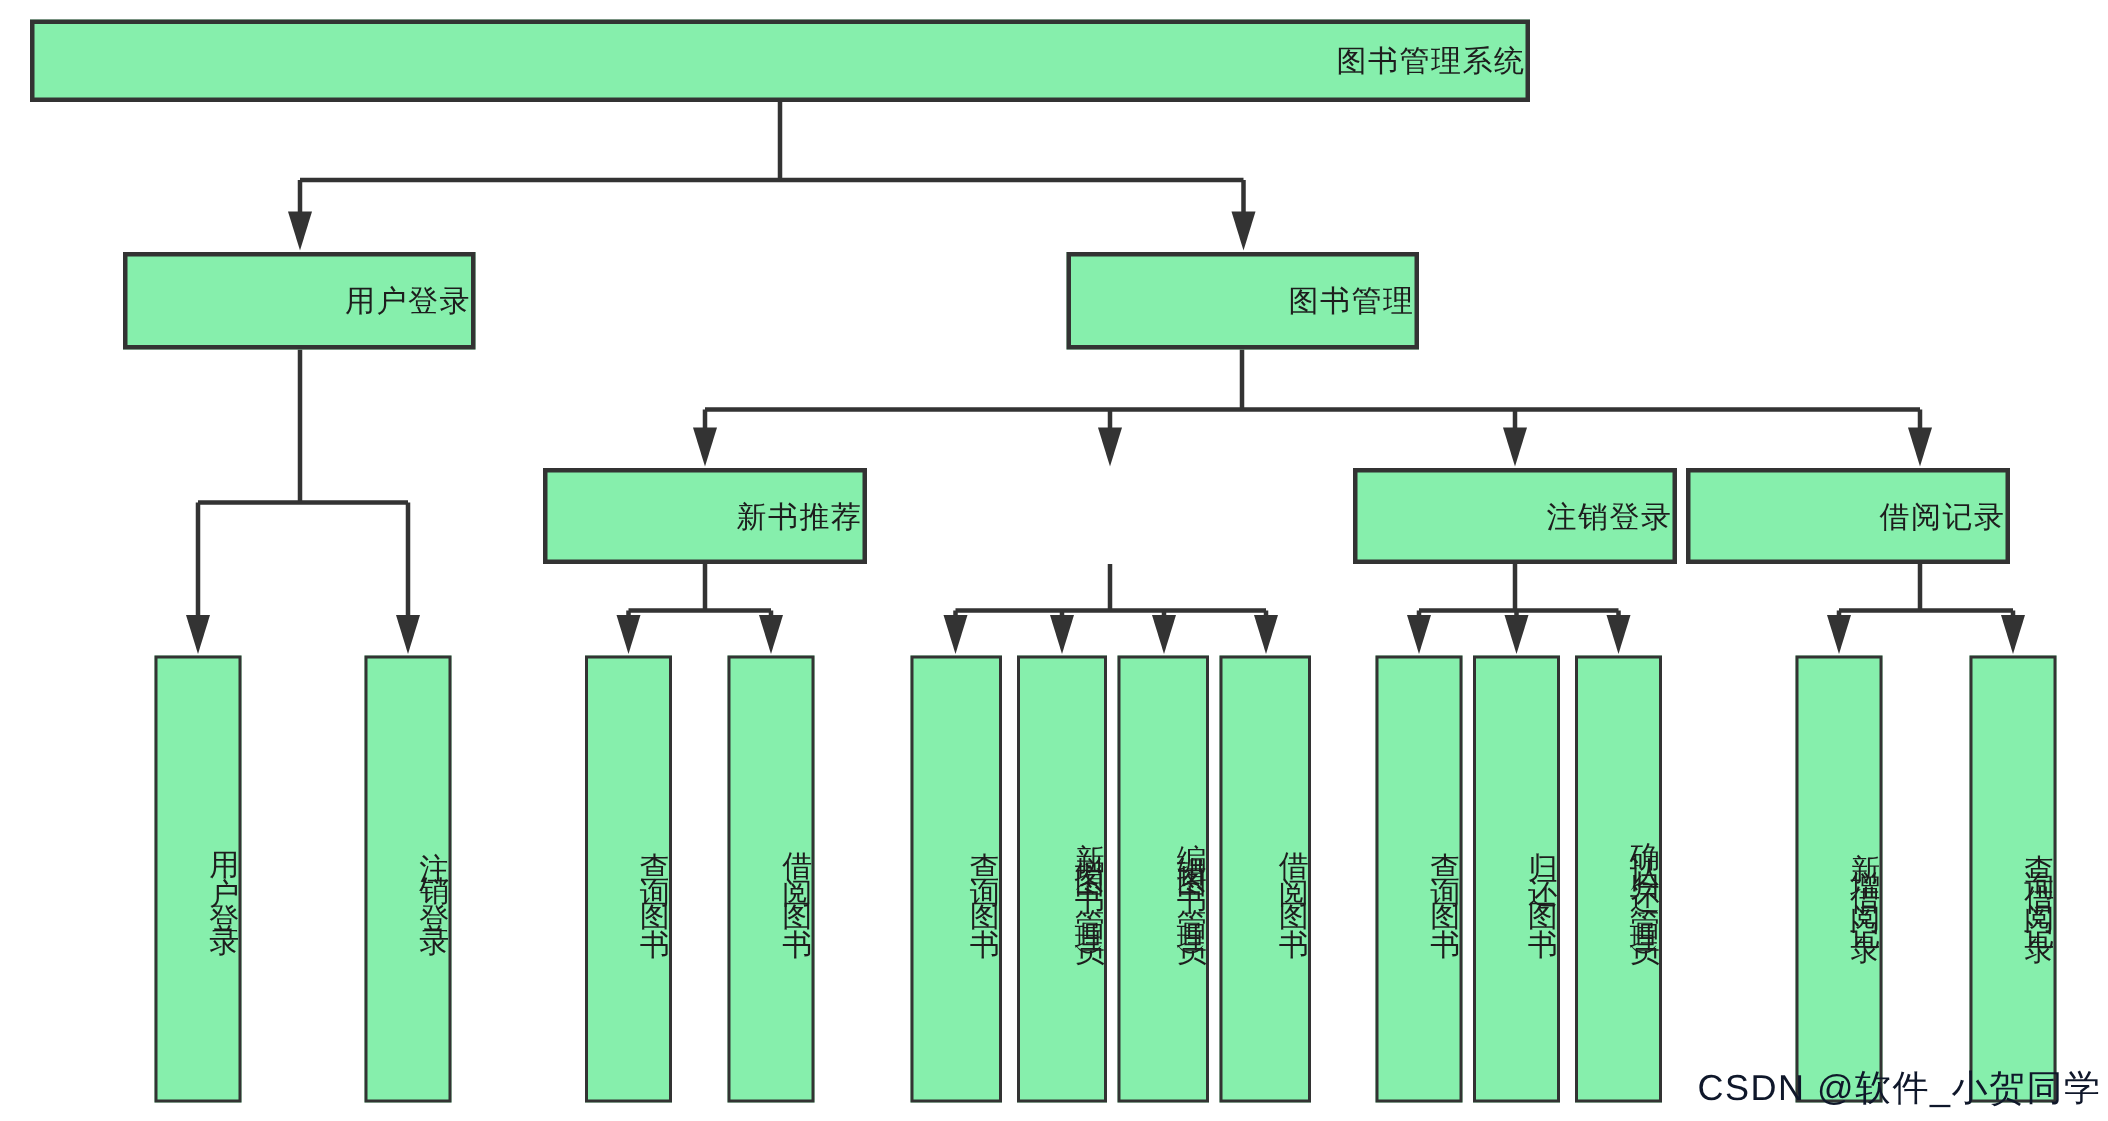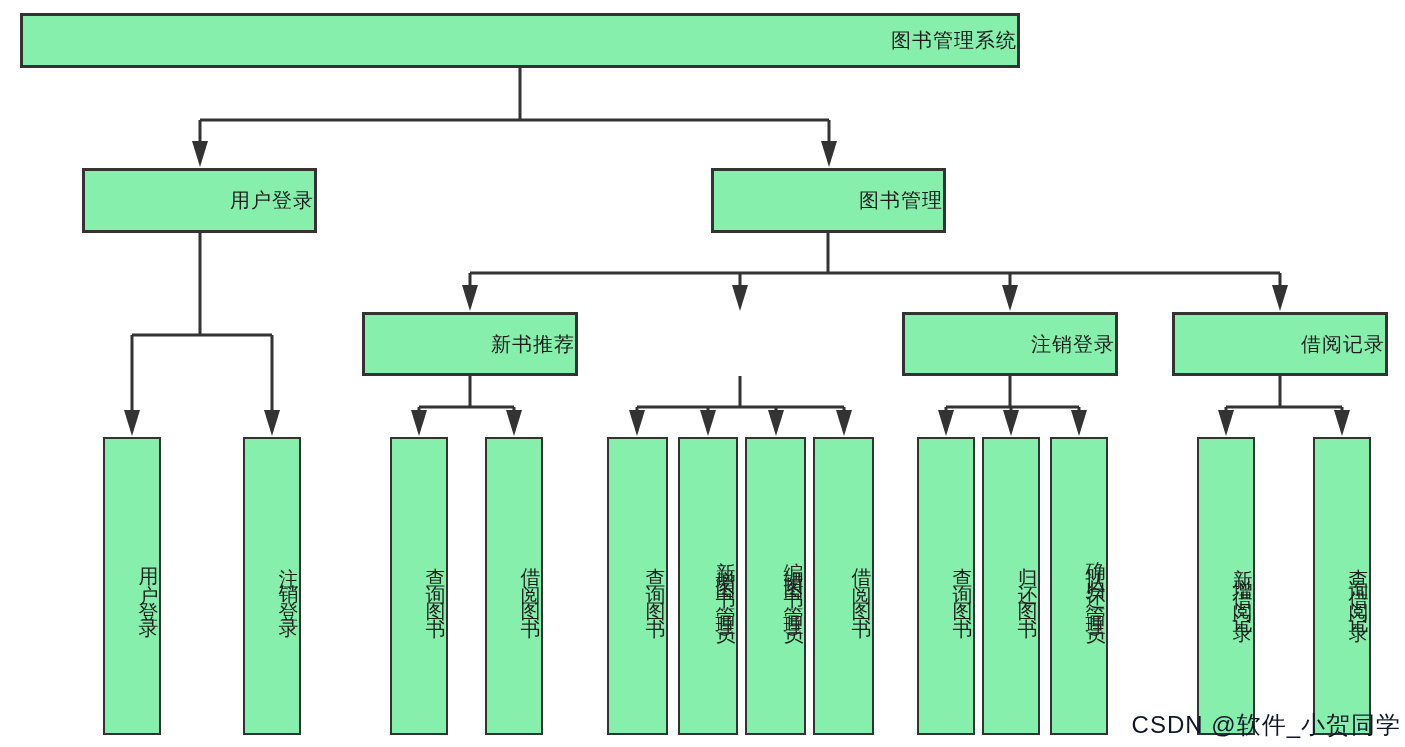--- a/index.html
+++ b/index.html
@@ -17,21 +17,21 @@
     font-size:20px;letter-spacing:1px;color:#1d1d1d;text-align:center;
   }
   .root{left:20px;top:13px;width:1000px;height:55px;}
   .lvl2{top:168px;height:65px;width:235px;}
   .n-user{left:82px;}
   .n-mgmt{left:711px;}
   .lvl3{top:312px;height:64px;width:216px;}
   .n-new{left:362px;}
   .n-borrow{left:632px;}
   .n-current{left:902px;}
-  .n-records{left:1172px;}
+  .n-records{left:1124px;}
   .leaf{top:437px;height:298px;border-width:2.5px;}
   .leaf span{
     writing-mode:vertical-rl;text-orientation:mixed;
     letter-spacing:17px;line-height:1;display:block;
   }
   .leaf span.v6{letter-spacing:11px;}
   .leaf span.v9{letter-spacing:9px;}
   .l1{left:103px;width:58px;}
   .l2{left:243px;width:58px;}
   .l3{left:390px;width:58px;}

